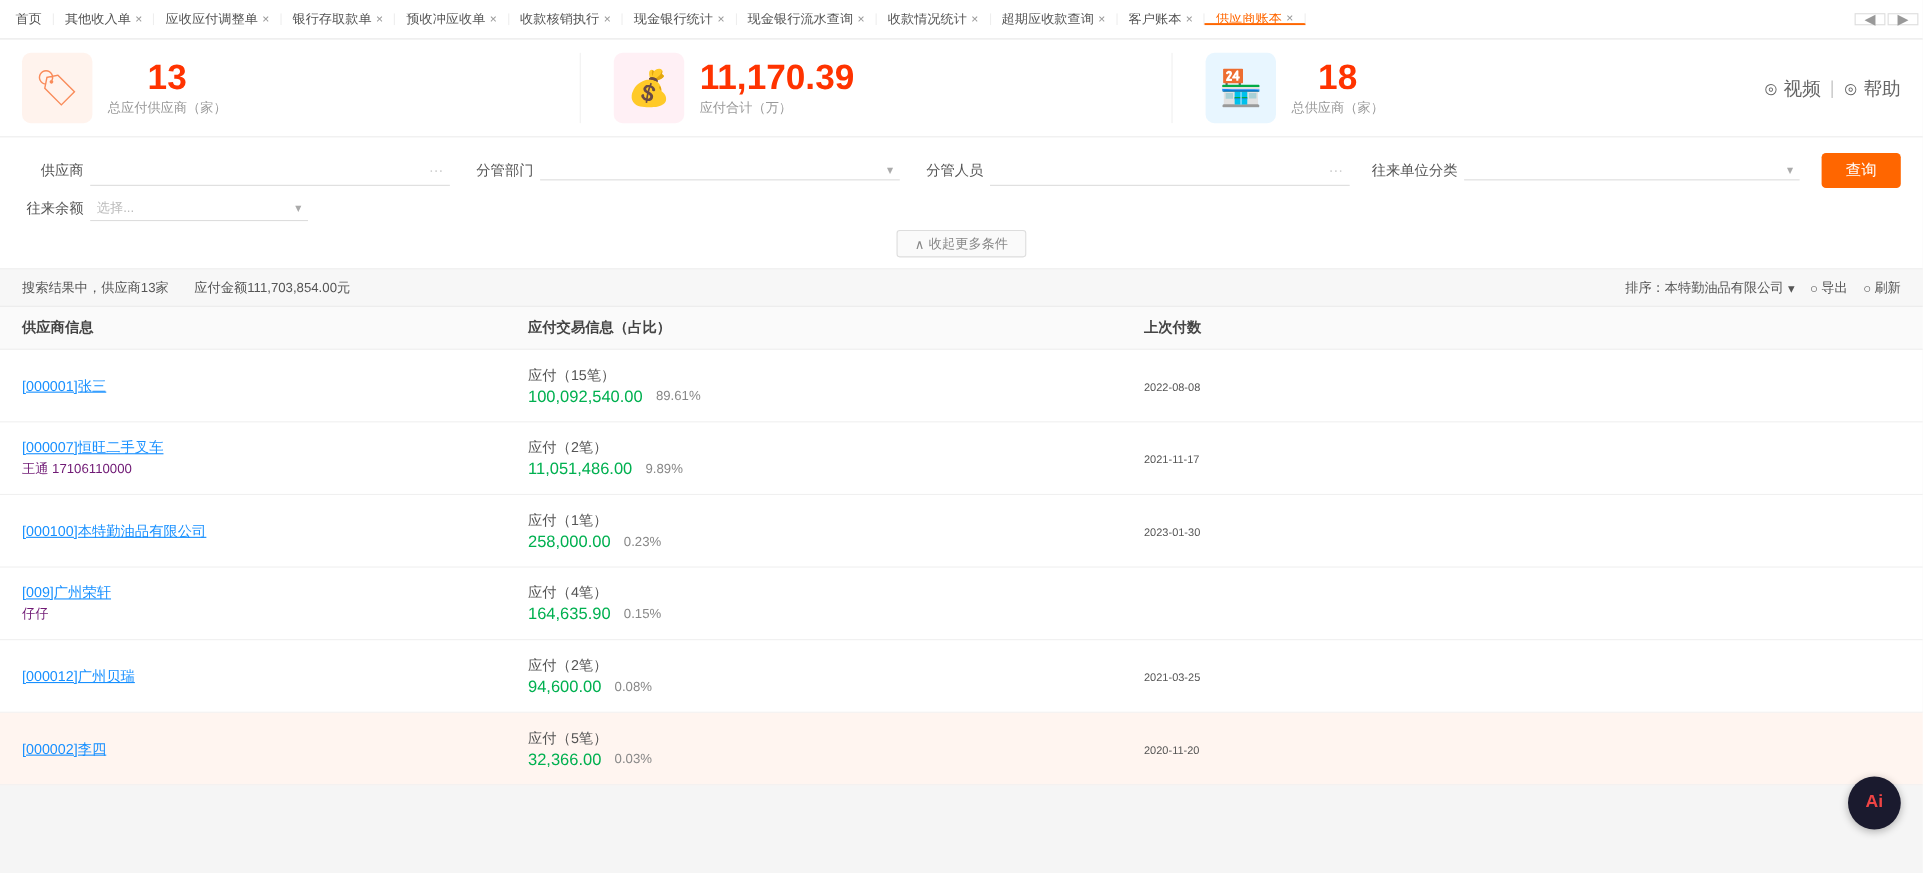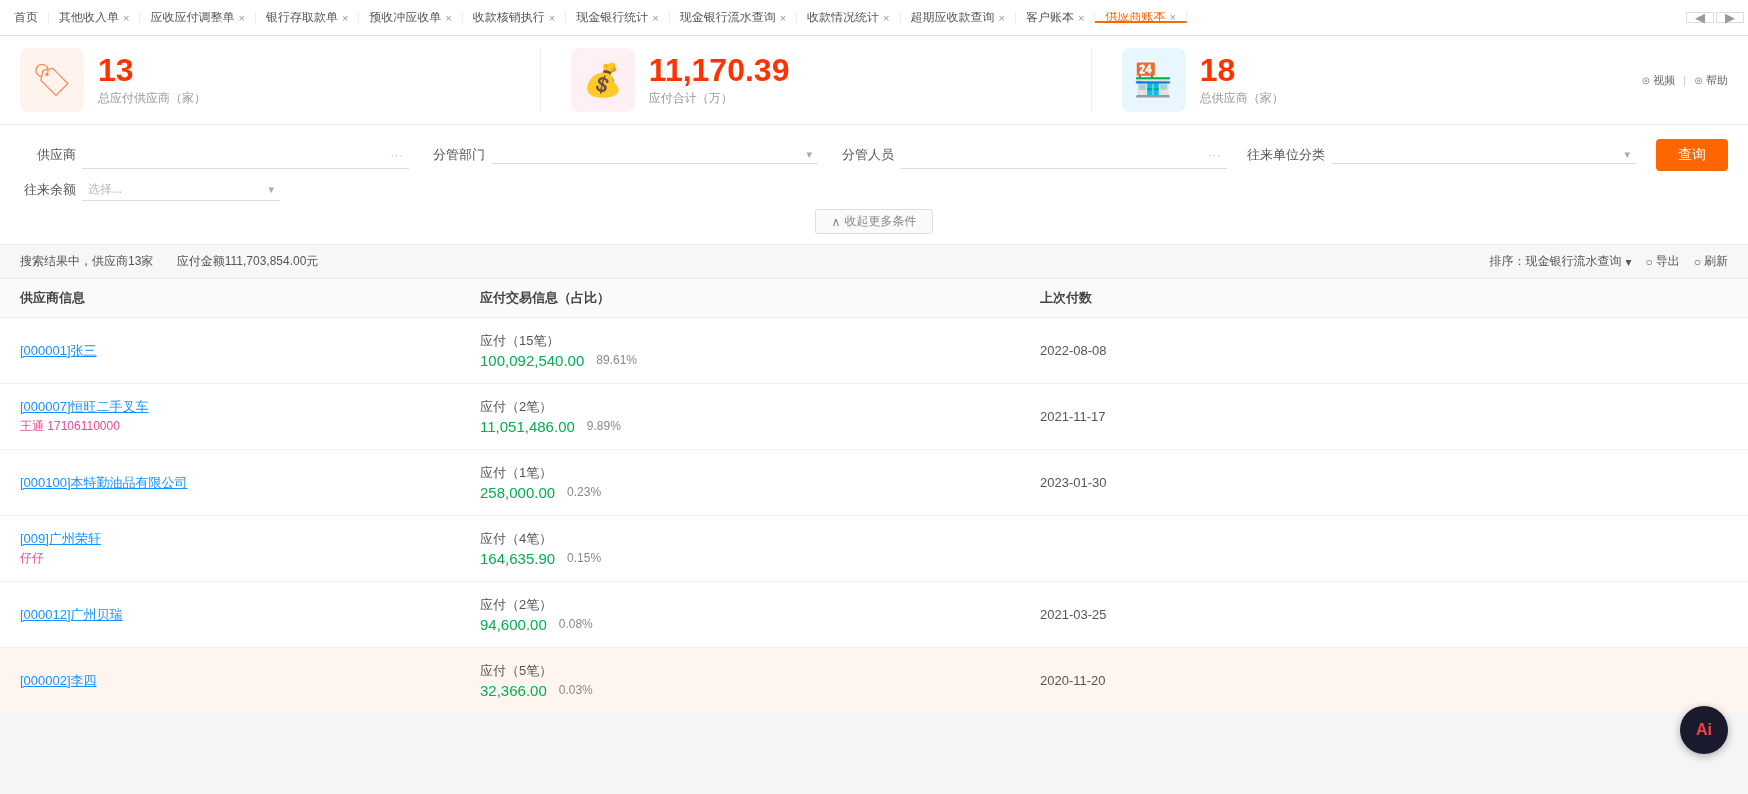--- a/index.html
+++ b/index.html
@@ -29,23 +29,23 @@
       border-right: 1px solid #f0f0f0; padding-right: 30px;
     }
     .summary-card:last-child { border-right: none; }
     .summary-icon {
       width: 64px; height: 64px; display: flex; align-items: center; justify-content: center;
       border-radius: 8px; font-size: 32px;
     }
     .icon-supplier { background: #fff3ed; color: #f98b5a; }
     .icon-money { background: #fff0f5; color: #f5829b; }
     .icon-store { background: #e8f6ff; color: #5ab4e8; }
-    .summary-text .big-num { font-size: 32px; font-weight: bold; color: #ff3300; line-height: 1.1; }
+    .summary-text .big-num { font-size: 32px; font-weight: bold; color: #ff3300; line-height: 1.1; text-align: center; }
     .summary-text .label { font-size: 12px; color: #999; margin-top: 2px; }
-    .top-right-links { margin-left: auto; display: flex; gap: 8px; align-items: center; font-size: 11px; color: #666; }
+    .top-right-links { margin-left: auto; display: flex; gap: 8px; align-items: center; font-size: 17px; color: #666; }
     .top-right-links span { cursor: pointer; display: flex; align-items: center; gap: 3px; }
 
     
     .search-area {
       background: #fff; padding: 14px 20px 10px 20px;
       border-bottom: 1px solid #e8e8e8;
     }
     .search-row { display: flex; align-items: center; gap: 20px; margin-bottom: 8px; }
     .search-field { display: flex; align-items: center; gap: 6px; flex: 1; }
     .search-field label { font-size: 13px; color: #555; white-space: nowrap; min-width: 56px; text-align: right; }
@@ -96,26 +96,26 @@
       display: flex; padding: 14px 20px; border-bottom: 1px solid #f0f0f0;
       align-items: center;
     }
     .table-row.highlight { background: #fff5f0; }
 
     .cell-supplier { flex: 0 0 460px; }
     .cell-transaction { flex: 0 0 560px; }
     .cell-lastpay { flex: 1; color: #555; }
 
     .supplier-link { color: #1890ff; text-decoration: underline; cursor: pointer; font-size: 13px; }
-    .supplier-sub { color: #ec4899; font-size: 12px; margin-top: 2px; }
+    .supplier-sub { color: #701a75; font-size: 12px; margin-top: 2px; }
     .trans-label { font-size: 13px; color: #555; }
     .trans-amount { font-size: 15px; color: #00b050; font-weight: 500; margin-top: 2px; cursor: pointer; }
     .trans-percent { color: #888; font-size: 12px; margin-left: 12px; }
     .trans-row { display: flex; align-items: center; }
-    .date-text { font-size: 13px; color: #555; }
+    .date-text { font-size: 10px; color: #555; }
   </style>
 </head>
 <body>
 
 <div class="top-nav">
 
   <div id="nav-tabs-container" style="display:flex;height:100%;flex:1;overflow:hidden;">
       <div class="nav-tab">
         <span>首页</span>
       </div>
@@ -248,21 +248,21 @@
   </div>
 </div>
 
 <div class="result-bar">
   <div class="result-info">
     <span>搜索结果中，供应商13家</span>
     <span>应付金额111,703,854.00元</span>
   </div>
   <div class="result-actions">
     <div class="sort-label">
-      <span>排序：现金银行流水查询</span>
+      <span>排序：本特勤油品有限公司</span>
       <span>▾</span>
     </div>
     <div class="action-btn">
       <span>○</span>
       <span>导出</span>
     </div>
     <div class="action-btn">
       <span>○</span>
       <span>刷新</span>
     </div>

